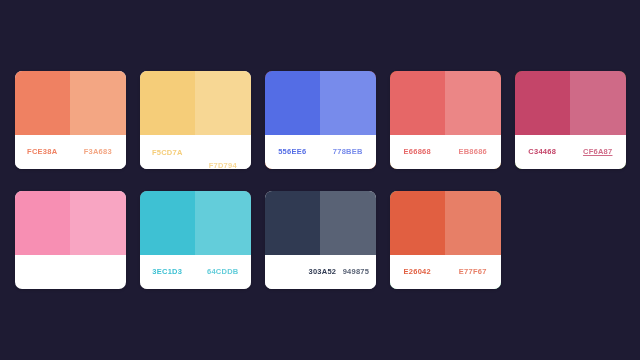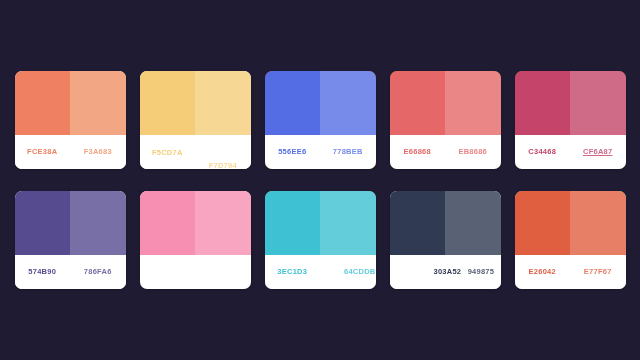--- a/index.html
+++ b/index.html
@@ -114,42 +114,32 @@
         <div class="swatch" style="background: rgb(196, 69, 105);"></div>
         <div class="swatch" style="background: rgb(207, 106, 135);"></div>
       </div>
       <div class="label-row">
         <div class="hex-label" style="color: rgb(196, 69, 105);">C34468</div>
         <div class="hex-label" style="color: rgb(207, 106, 135); text-decoration: underline;">CF6A87</div>
       </div>
     </div>
     <div class="palette-card" style="background: rgb(255, 255, 255);">
       <div class="swatch-row">
-        <div class="swatch" style="background: rgb(87, 75, 144);"></div>
-        <div class="swatch" style="background: rgb(120, 111, 166);"></div>
-      </div>
-      <div class="label-row">
-        <div class="hex-label" style="color: rgb(87, 75, 144);">574B90</div>
-        <div class="hex-label" style="color: rgb(120, 111, 166);">786FA6</div>
-      </div>
-    </div>
-    <div class="palette-card" style="background: rgb(255, 255, 255);">
-      <div class="swatch-row">
         <div class="swatch" style="background: rgb(247, 143, 179);"></div>
         <div class="swatch" style="background: rgb(248, 165, 194);"></div>
       </div>
     </div>
     <div class="palette-card" style="background: #a3a3a3;">
       <div class="swatch-row">
         <div class="swatch" style="background: rgb(62, 193, 211);"></div>
         <div class="swatch" style="background: rgb(99, 205, 218);"></div>
       </div>
       <div class="label-row">
         <div class="hex-label" style="color: rgb(62, 193, 211);">3EC1D3</div>
-        <div class="hex-label" style="color: rgb(99, 205, 218); text-align: right;">64CDDB</div>
+        <div class="hex-label" style="color: rgb(99, 205, 218);">64CDDB</div>
       </div>
     </div>
     <div class="palette-card" style="background: rgb(255, 255, 255);">
       <div class="swatch-row">
         <div class="swatch" style="background: rgb(48, 58, 82);"></div>
         <div class="swatch" style="background: rgb(89, 98, 117);"></div>
       </div>
       <div class="label-row">
         <div class="hex-label" style="color: rgb(48, 58, 82); padding-left: 44px;">303A52</div>
         <div class="hex-label" style="color: rgb(89, 98, 117);">949875</div>

